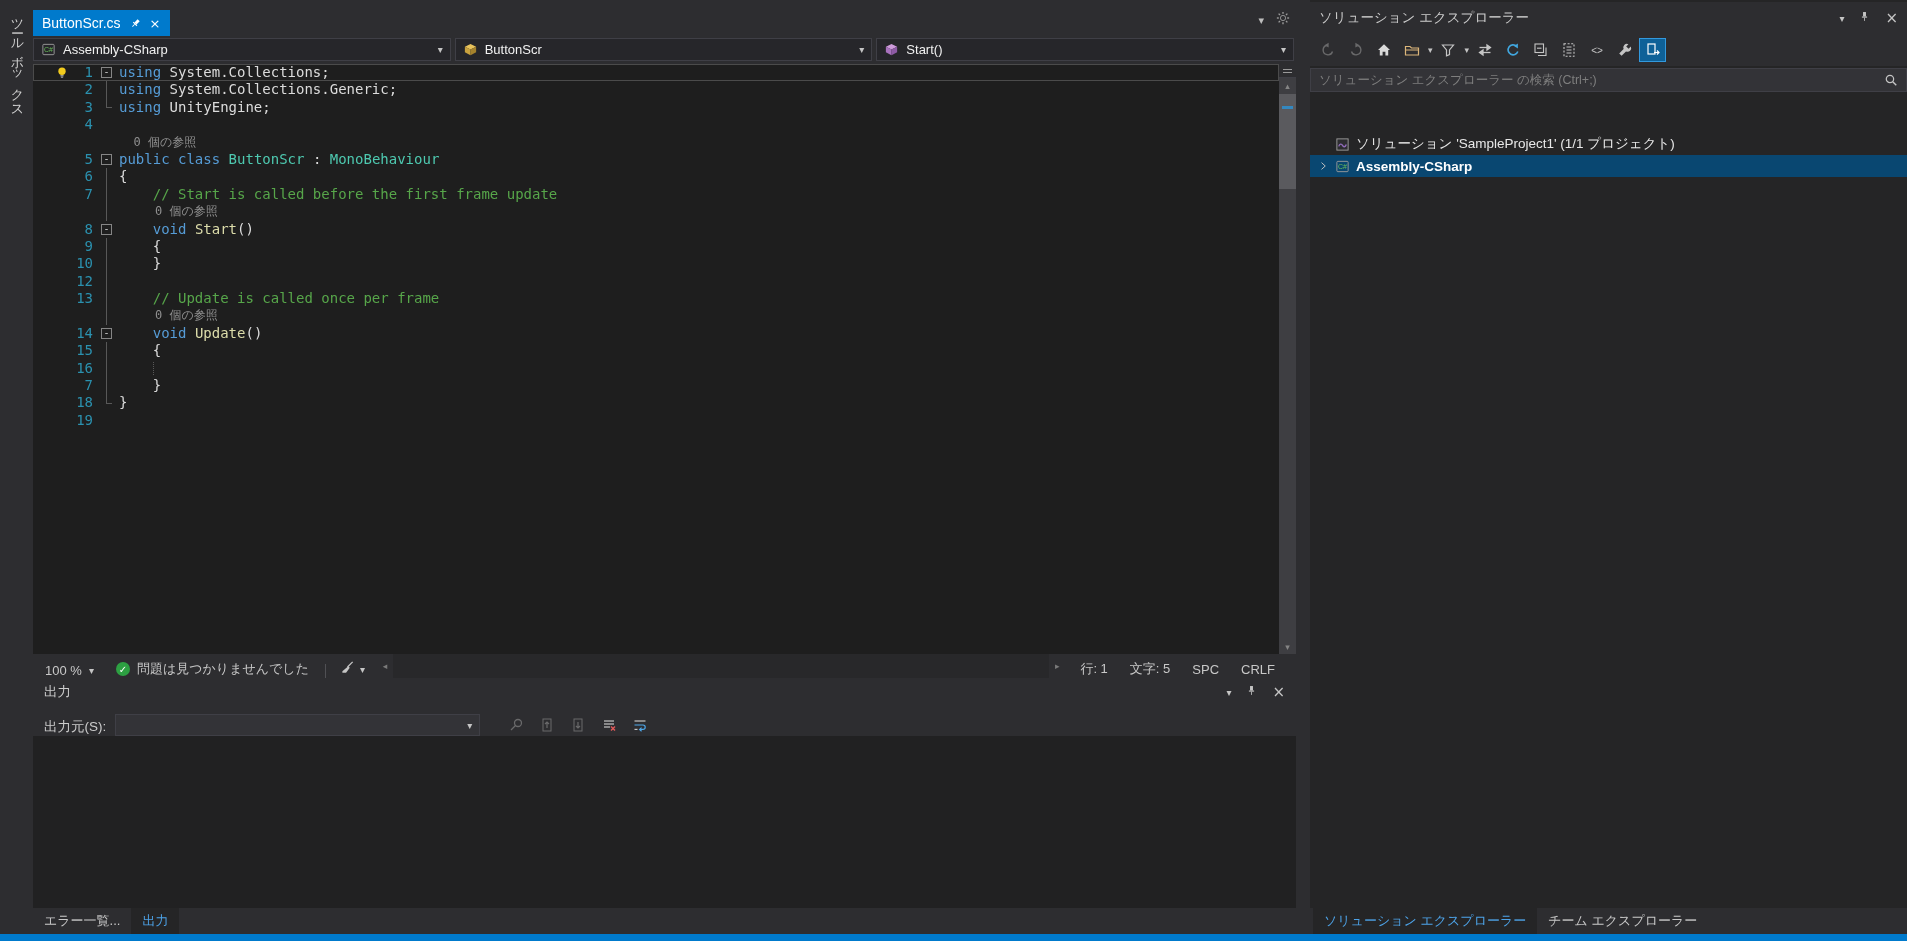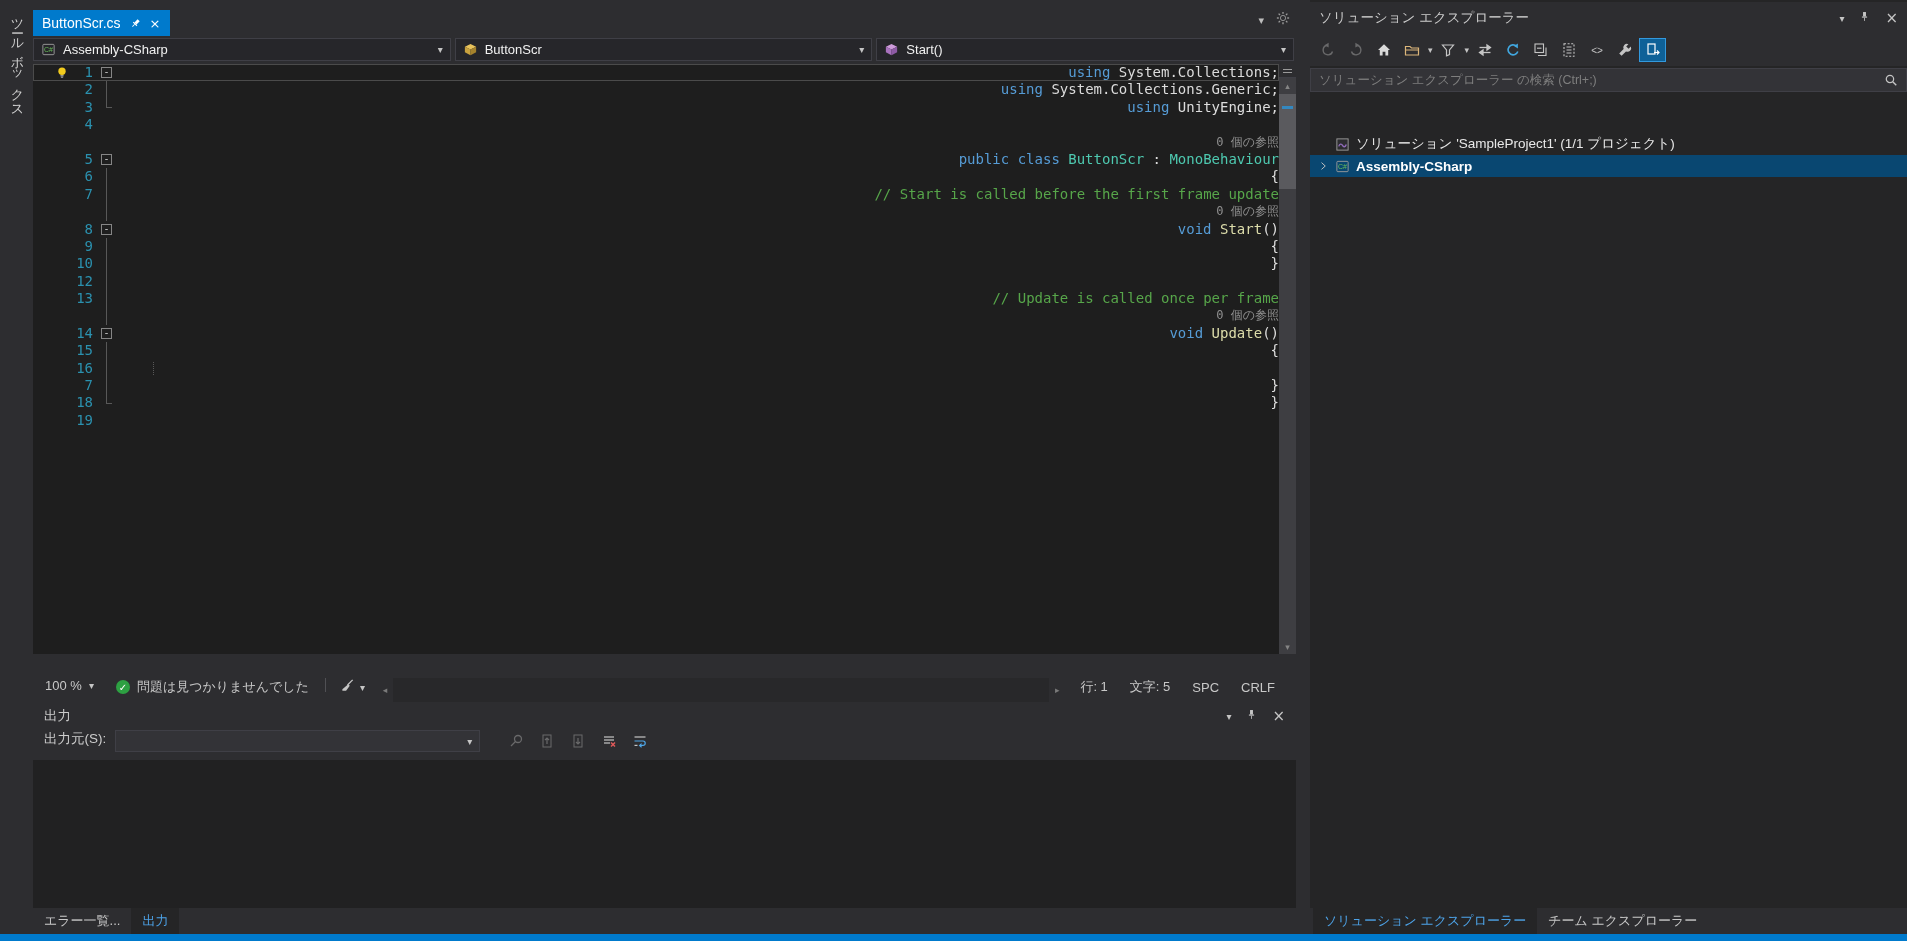--- a/index.html
+++ b/index.html
@@ -30,21 +30,21 @@
 
   
   .editor { height:590px; background:#1E1E1E; position:relative; overflow:hidden;
     font-family:"DejaVu Sans Mono","Liberation Mono",monospace; font-size:14px; }
   .code-area { position:absolute; top:0; left:0; right:17px; bottom:0; }
   .crow { display:flex; height:17.4px; line-height:17.4px; position:relative; }
   .crow.cur { outline:1px solid #4B4B4B; outline-offset:-1px; }
   .gcell { width:38px; flex:none; position:relative; display:flex; justify-content:flex-end; align-items:center; padding-right:2px; }
   .ncell { width:22px; flex:none; text-align:right; color:#2B91AF; }
   .ocell { width:24px; flex:none; position:relative; }
-  .ccell { flex:1; padding-left:2px; white-space:pre; position:relative; color:#DCDCDC;text-align:right; }
+  .ccell { flex:1; padding-left:2px; white-space:pre; position:relative; color:#DCDCDC; }
   .clrow .ccell { font-size:12px; }
   .o-line::before { content:""; position:absolute; left:13px; top:0; bottom:0; border-left:1px solid #585858; }
   .o-end::before { content:""; position:absolute; left:13px; top:0; height:50%; border-left:1px solid #585858; }
   .o-end::after { content:""; position:absolute; left:13px; top:50%; width:6px; border-top:1px solid #585858; }
   .obox { position:absolute; left:8px; top:3px; width:11px; height:11px; border:1px solid #858585;
     color:#C8C8C8; font-size:10px; line-height:8px; text-align:center; background:#1E1E1E; }
   .iguide { position:absolute; left:calc(2px + 4ch); top:2px; bottom:2px; border-left:1px dotted #585858; }
   .tk-kw { color:#569CD6; } .tk-pl { color:#DCDCDC; } .tk-ty { color:#4EC9B0; }
   .tk-cm { color:#57A64A; } .tk-me { color:#DCDCAA; } .tk-lens { color:#8F8F8F; }
 
@@ -52,41 +52,41 @@
   .grip { height:14px; background:#2D2D30; border-bottom:1px solid #3F3F46; display:flex; flex-direction:column;
     align-items:center; justify-content:center; }
   .grip i { display:block; width:9px; height:1px; background:#9A9A9A; margin:1px 0; }
   .sarrow { height:15px; color:#858585; font-size:9px; display:flex; align-items:center; justify-content:center;
     font-family:"DejaVu Sans",sans-serif; }
   .sarrow.bottom { position:absolute; bottom:0; left:0; right:0; }
   .thumb { position:absolute; top:30px; left:0; right:0; height:95px; background:#5A5A5E; }
   .caretmark { position:absolute; top:42px; left:3px; right:3px; height:3px; background:#3488C0; }
 
   
-  .estatus { height:24px; background:#2D2D30; display:flex; align-items:flex-start; font-size:13px; color:#C8C8C8;margin-top:24px; }
+  .estatus { height:24px; background:#2D2D30; display:flex; align-items:flex-end; font-size:13px; color:#C8C8C8; }
   .zoom { display:flex; align-items:center; gap:7px; padding:0 12px; }
   .chevsm { color:#C5C5C5; font-size:10px; font-family:"DejaVu Sans",sans-serif; }
   .health { display:flex; align-items:center; gap:7px; padding:0 10px; }
   .okring { width:14px; height:14px; border-radius:50%; background:#2DA042; color:#FFFFFF; font-size:10px;
     display:flex; align-items:center; justify-content:center; font-family:"DejaVu Sans",sans-serif; }
   .vsep { width:1px; height:14px; background:#505054; margin:0 6px; }
   .broom { display:flex; align-items:center; gap:5px; padding:0 8px; }
   .hscroll { flex:1; display:flex; align-items:center; height:100%; margin:0 4px; }
   .harrow { width:16px; text-align:center; color:#7A7A7A; font-size:9px; font-family:"DejaVu Sans",sans-serif; }
   .htrack { flex:1; height:100%; background:#28282A; }
   .pos { display:flex; align-items:center; margin-right:10px; }
   .pos span { padding:0 11px; }
 
   
   .out-title { height:28px; background:#2D2D30; display:flex; align-items:center; padding:0 11px;
     color:#CCCCCC; font-size:13.5px; }
   .title-icons { margin-left:auto; display:flex; gap:14px; align-items:center; color:#C5C5C5; }
   .title-icons .chev { font-size:10px; font-family:"DejaVu Sans",sans-serif; }
   .title-icons .x { font-size:15px; font-family:"DejaVu Sans",sans-serif; }
-  .out-toolbar { height:30px; background:#2D2D30; display:flex; align-items:flex-start; padding:0 11px; gap:9px;
+  .out-toolbar { height:30px; background:#2D2D30; display:flex; align-items:flex-end; padding:0 11px; gap:9px;
     color:#CCCCCC; font-size:13.5px; }
   .out-combo { width:365px; height:22px; background:#333337; border:1px solid #3F3F46; display:flex;
     align-items:center; padding:0 7px; color:#E0E0E0; font-size:13px; }
   .out-combo .chev { margin-left:auto; color:#C5C5C5; font-size:10px; font-family:"DejaVu Sans",sans-serif; }
   .out-icons { display:flex; align-items:center; gap:6px; margin-left:14px; }
   .out-content { flex:1; background:#212122; }
 
   .ib { width:25px; height:22px; display:flex; align-items:center; justify-content:center; position:relative; }
   .ib.dim { opacity:0.55; }
   .ib.active { background:#0E6198; outline:1px solid #3399DD; }

